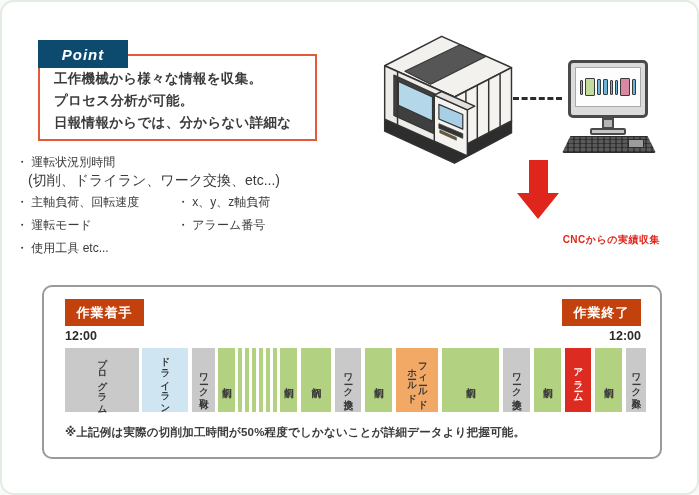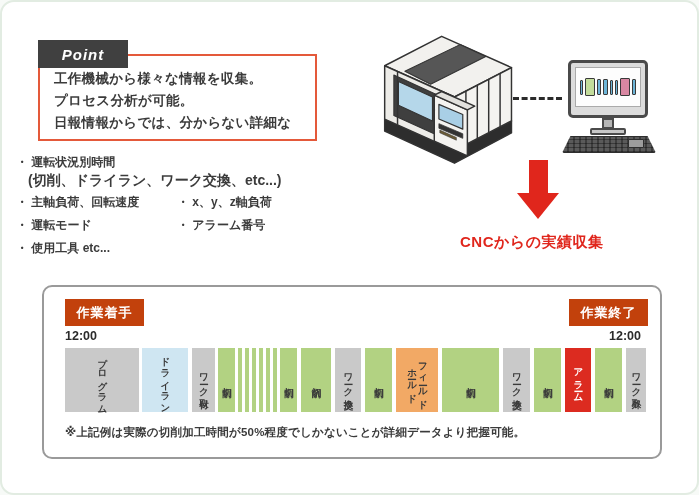--- a/index.html
+++ b/index.html
@@ -10,28 +10,28 @@
     border:2px solid #e2ece2; border-radius:14px; overflow:hidden;
   }
 
   
   .point-box {
     position:absolute; left:36px; top:52px; width:279px; height:87px;
     border:2px solid #e4593a; background:#fff;
   }
   .point-tag {
     position:absolute; left:-2px; top:-16px; width:90px; height:28px;
-    background:#404040; color:#fff; display:flex; align-items:center; justify-content:center;
+    background:#0c4a6e; color:#fff; display:flex; align-items:center; justify-content:center;
     font-weight:bold; font-style:italic; font-size:15px; letter-spacing:1px;
   }
   .point-text { position:absolute; left:14px; top:12px; color:#3b3b3b;
     font-weight:bold; font-size:13.5px; line-height:22px; letter-spacing:0.3px; white-space:nowrap; }
 
   
-  .bullet { position:absolute; color:#3b3b3b; font-weight:bold; font-size:12px; white-space:nowrap; }
+  .bullet { position:absolute; color:#3b3b3b; font-weight:normal; font-size:12px; white-space:nowrap; }
   .bullet.sub { font-size:14px; }
 
   
   .machine { position:absolute; left:372px; top:27px; }
 
   
   .pc { position:absolute; left:560px; top:58px; width:100px; }
   .pc-frame { position:absolute; left:6px; top:0; width:80px; height:58px;
     background:#dcdcdc; border:3px solid #4a4a4a; border-radius:5px; }
   .pc-screen { position:absolute; left:4px; top:4px; right:4px; bottom:8px;
@@ -53,31 +53,31 @@
     background:#9c9c9c; border:1px solid #2e2e2e; border-radius:1px; }
 
   .dashed-line { position:absolute; left:511px; top:95px; width:49px;
     border-top:3px dashed #2b2b2b; }
 
   
   .down-arrow-shaft { position:absolute; left:527px; top:158px; width:19px; height:34px; background:#e0261c; }
   .down-arrow-head { position:absolute; left:515px; top:191px; width:0; height:0;
     border-left:21.5px solid transparent; border-right:21.5px solid transparent;
     border-top:26px solid #e0261c; }
-  .cnc-label { position:absolute; left:458px; top:231px; width:200px; text-align:left;
-    color:#e0261c; font-weight:bold; font-size:15px; letter-spacing:0.5px; white-space:nowrap; }
+  .cnc-label { position:absolute; left:458px; top:231px; width:200px; text-align:right;
+    color:#e0261c; font-weight:bold; font-size:10px; letter-spacing:0.5px; white-space:nowrap; }
 
   
   .panel { position:absolute; left:40px; top:283px; width:620px; height:174px;
     background:#fff; border:2px solid #9a9a9a; border-radius:10px; }
   .badge { position:absolute; top:12px; width:79px; height:27px; background:#c2410c;
     color:#fff; font-weight:bold; font-size:13px; letter-spacing:1px;
     display:flex; align-items:center; justify-content:center; }
   .badge.start { left:21px; }
-  .badge.end { right:12px; }
+  .badge.end { right:19px; }
   .time { position:absolute; top:42px; color:#2b2b2b; font-weight:bold; font-size:12.5px; }
   .time.start { left:21px; }
   .time.end { right:19px; }
 
   .bar { position:absolute; left:21px; top:61px; height:64px; display:flex; align-items:stretch; }
   .seg { flex:0 0 auto; display:flex; align-items:center; justify-content:center; }
   .seg span {
     writing-mode:vertical-rl; text-orientation:mixed;
     font-weight:bold; font-size:9.5px; line-height:1.15; letter-spacing:1px;
     color:#3a3a3a; white-space:pre-line; text-align:center;

